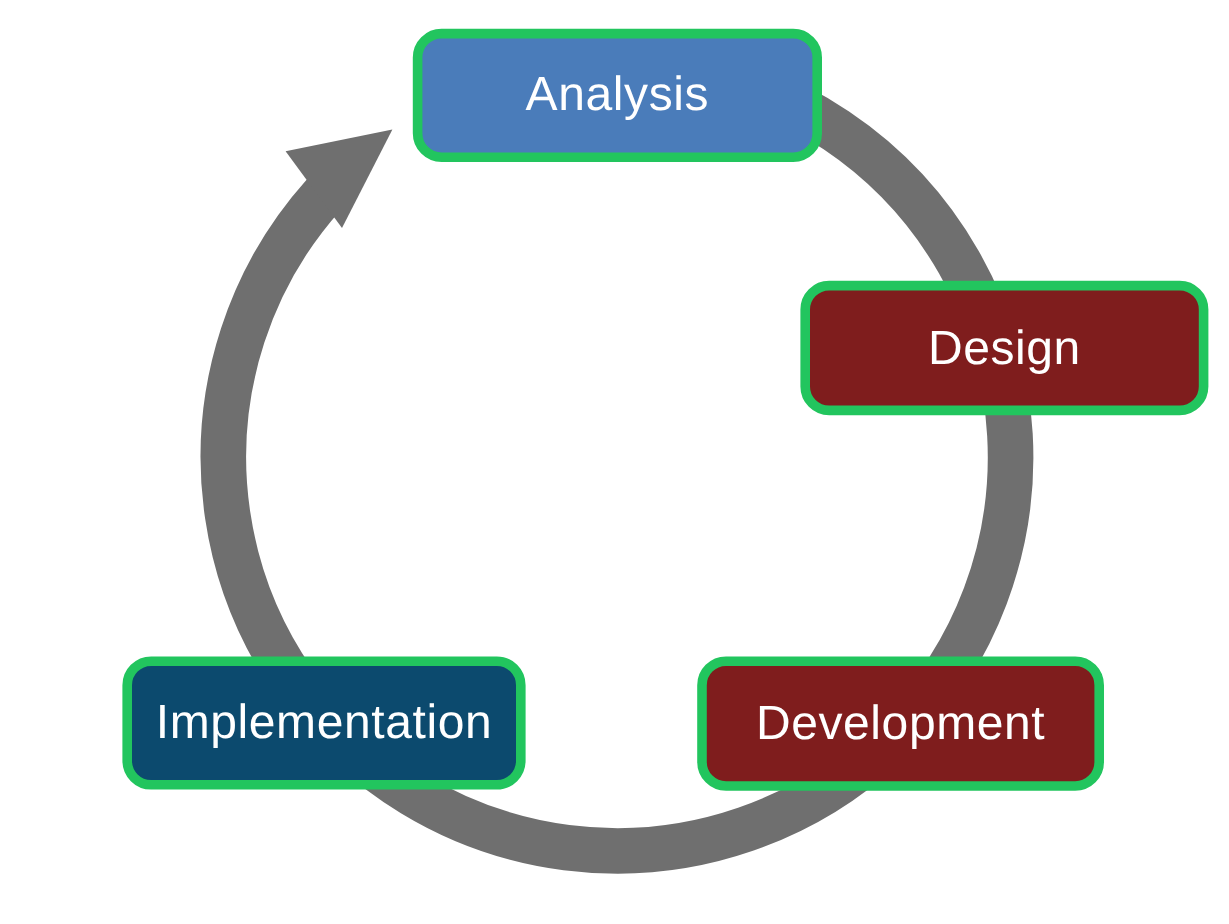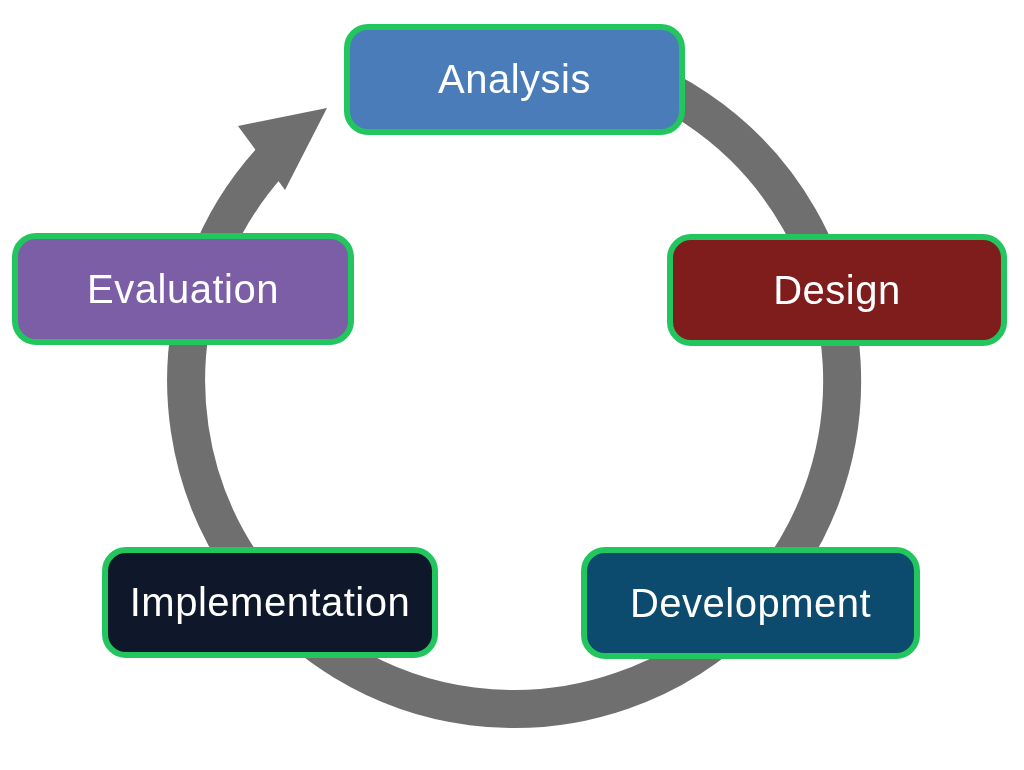--- a/index.html
+++ b/index.html
@@ -16,21 +16,21 @@
   .cycle-svg {
     position: absolute;
     left: 0;
     top: 0;
     width: 1024px;
     height: 770px;
   }
   .stage {
     position: absolute;
     box-sizing: border-box;
-    border: 6px solid #22c55e;
+    border: 8px solid #22c55e;
     border-radius: 24px;
     display: flex;
     align-items: center;
     justify-content: center;
     font-size: 40px;
     font-weight: 400;
     letter-spacing: 0.5px;
     text-align: center;
   }
   .stage-analysis       { left: 344px; top: 24px;  width: 341px; height: 111px; }
@@ -46,19 +46,18 @@
 
   <svg class="cycle-svg" viewBox="0 0 1024 770" aria-hidden="true">
     <path d="M 571 58 A 328 328 0 1 1 270 162" fill="none" stroke-width="38" stroke="#6f6f6f"></path>
     <polygon points="327,108 238,126 285,190" fill="#6f6f6f"></polygon>
   </svg>
 
   <div class="stage stage-analysis" style="background-color: rgb(74, 124, 186); color: rgb(255, 255, 255);">Analysis</div>
 
   <div class="stage stage-design" style="background-color: #7f1d1d; color: rgb(255, 255, 255);">Design</div>
 
-  <div class="stage stage-development" style="background-color: #0c4a6e; color: rgb(255, 255, 255);">Development</div>
+  <div class="stage stage-development" style="background-color: #7f1d1d; color: rgb(255, 255, 255);">Development</div>
 
-  <div class="stage stage-implementation" style="background-color: #0f172a; color: rgb(255, 255, 255);">Implementation</div>
+  <div class="stage stage-implementation" style="background-color: #0c4a6e; color: rgb(255, 255, 255);">Implementation</div>
 
-  <div class="stage stage-evaluation" style="background-color: rgb(124, 94, 166); color: rgb(255, 255, 255);">Evaluation</div>
 
 </div>
 
 </body></html>

